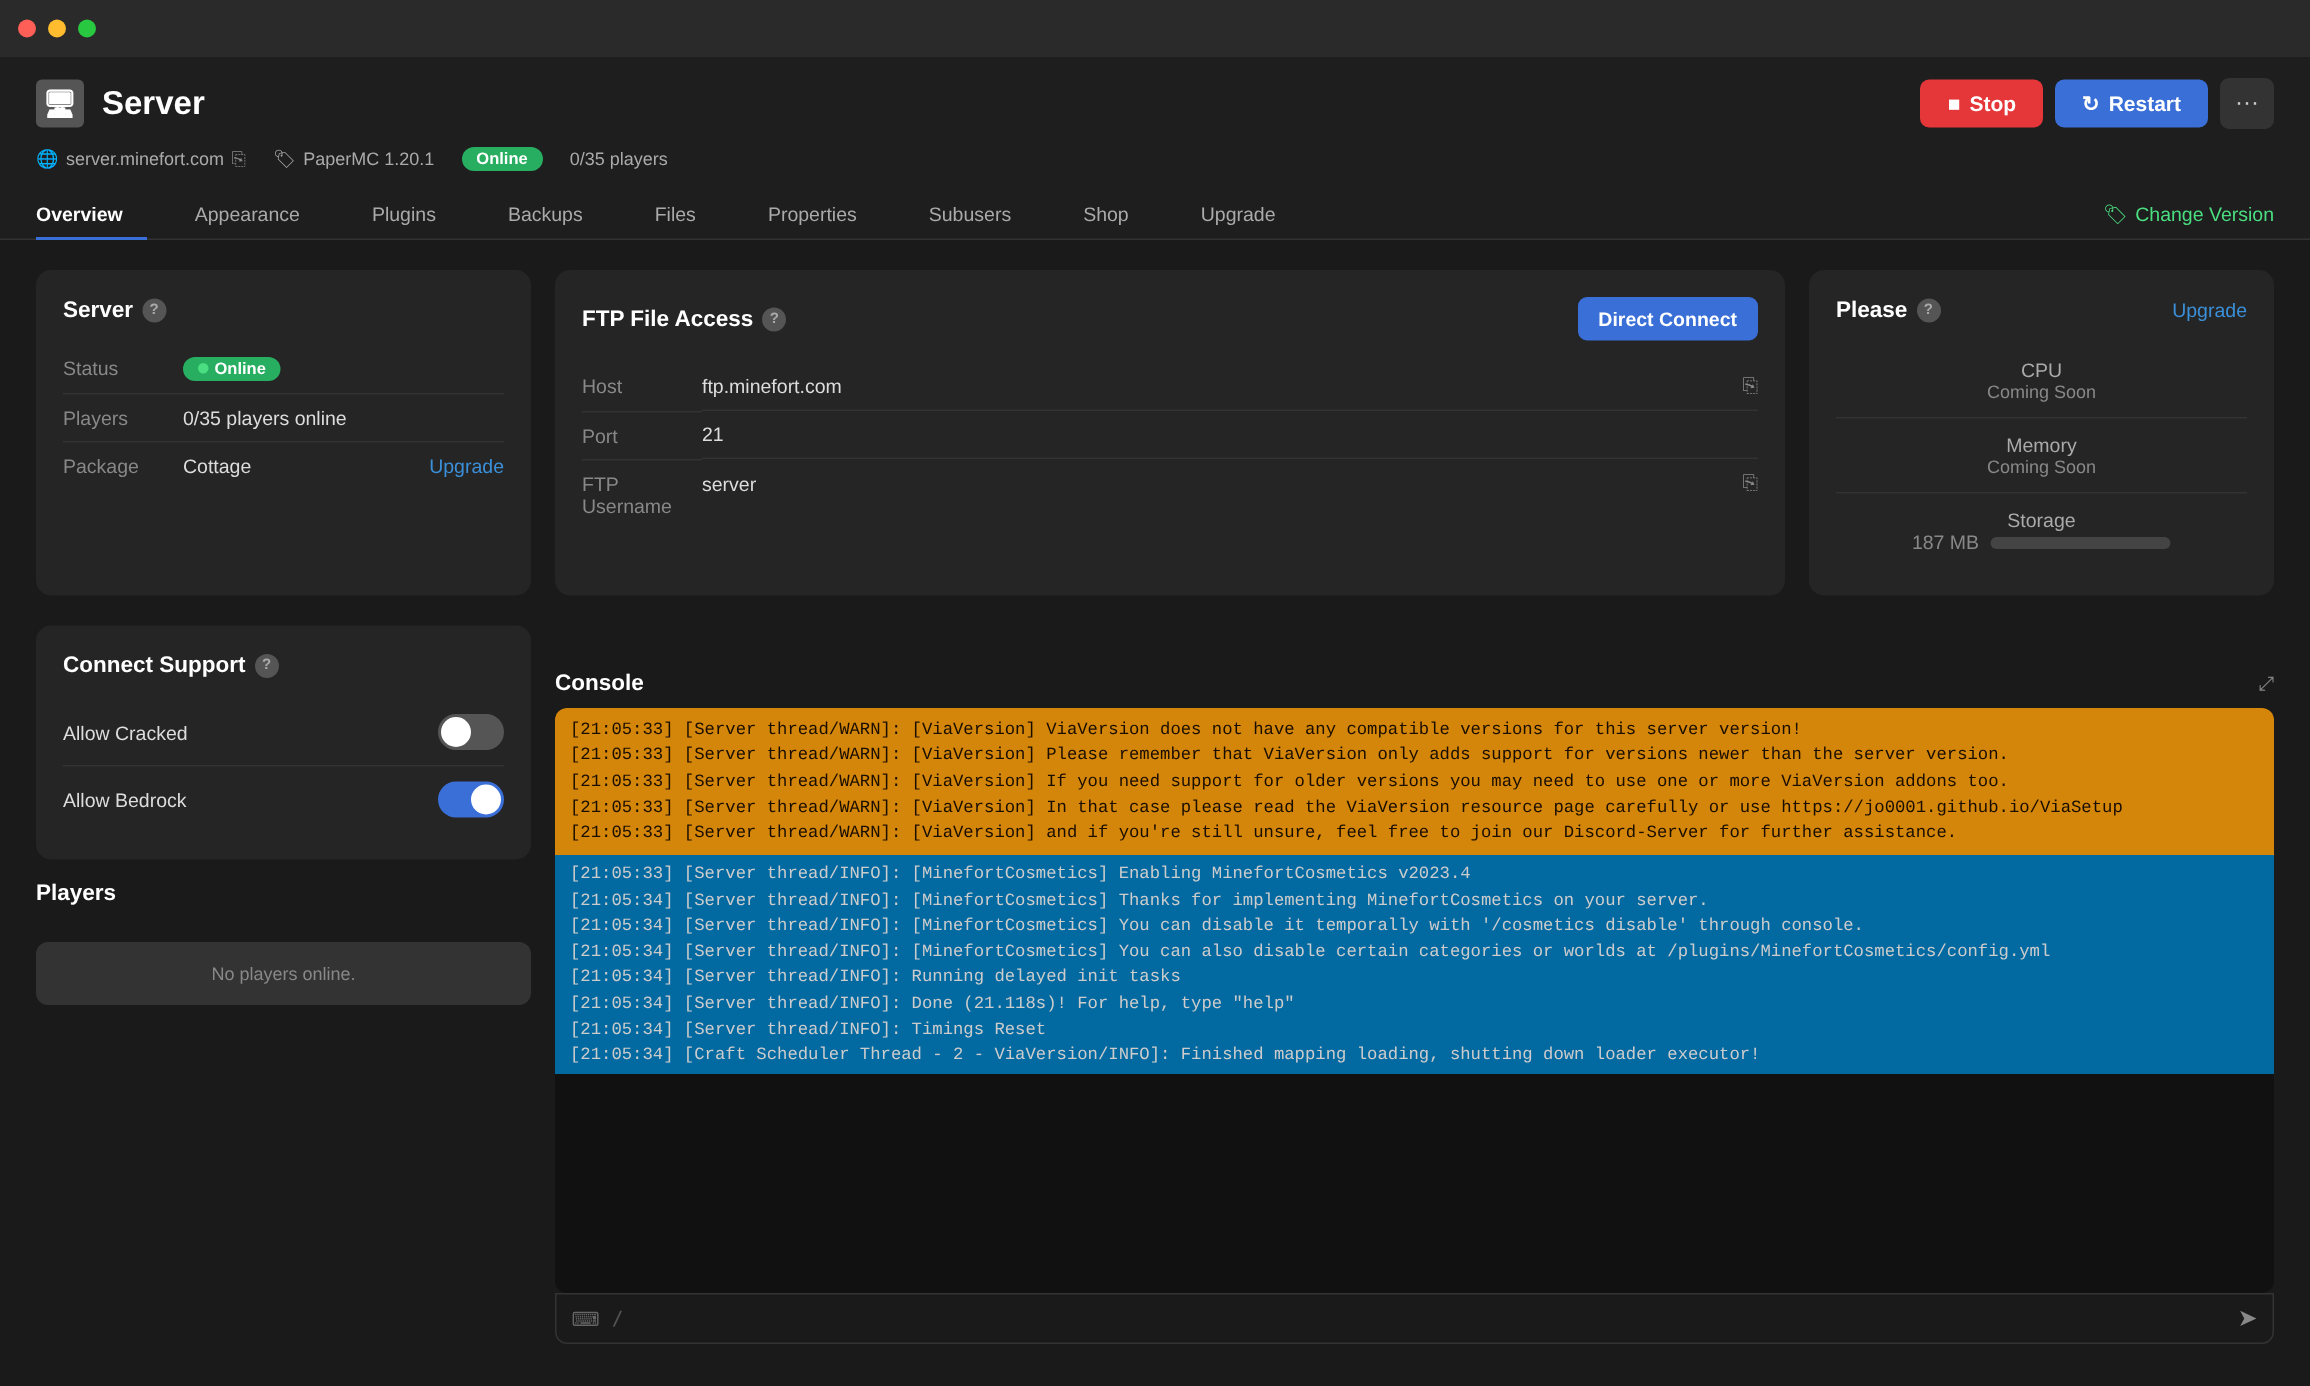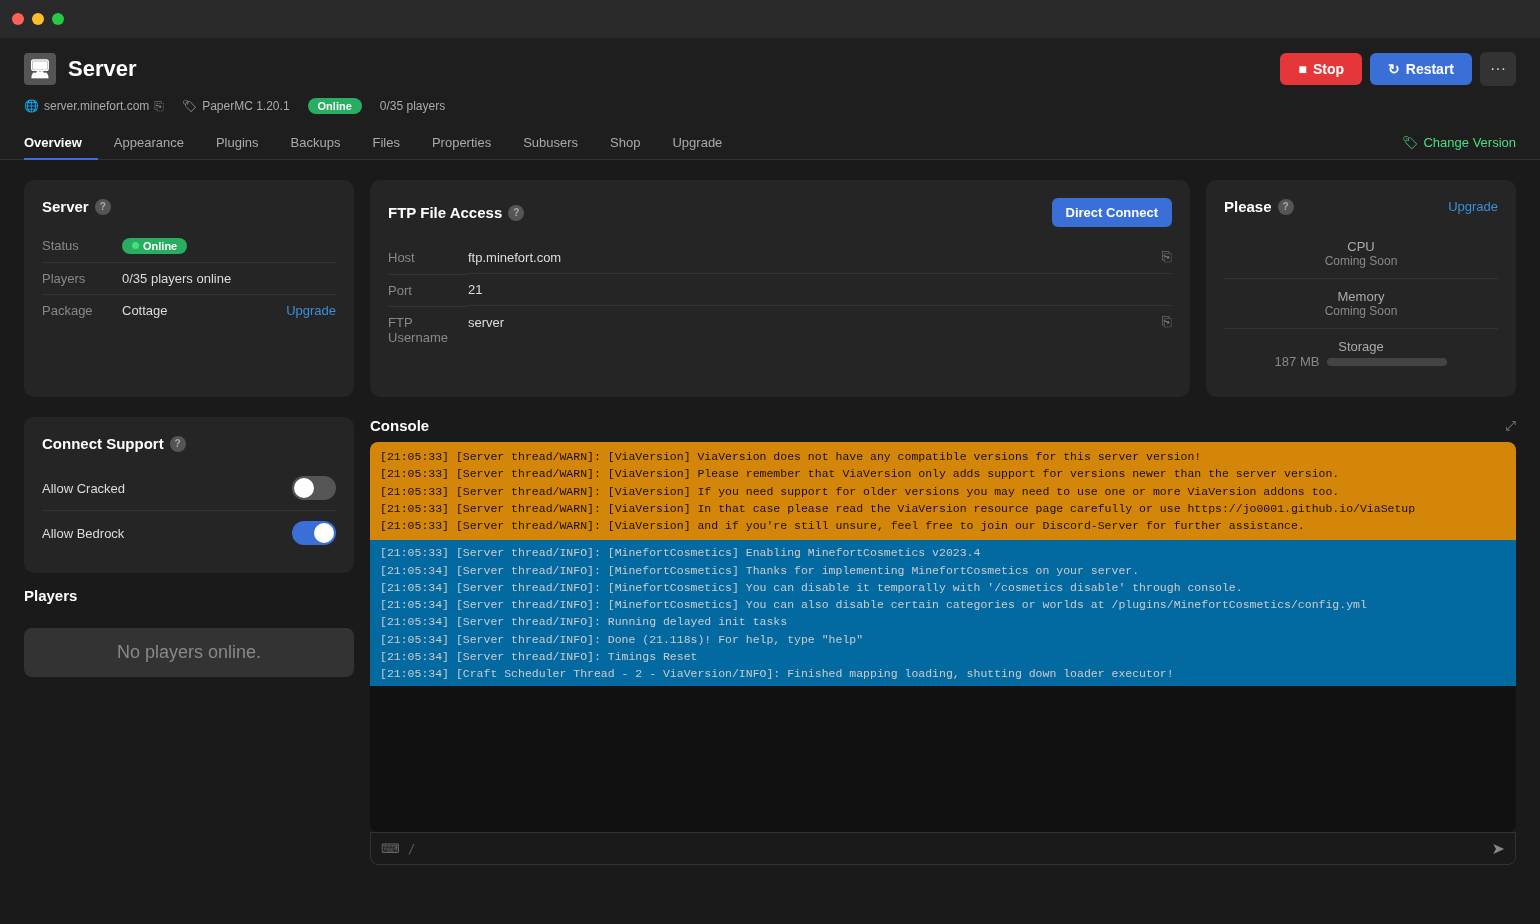--- a/index.html
+++ b/index.html
@@ -102,21 +102,21 @@
       border-radius: 12px;
       padding: 2px 10px;
       font-size: 11px;
       font-weight: 600;
     }
 
     
     .nav-tabs {
       display: flex;
       align-items: center;
-      gap: 0;
+      gap: 16px;
       justify-content: center;
     }
     .nav-tab {
       padding: 8px 16px;
       cursor: pointer;
       color: #aaa;
       font-size: 13px;
       border-bottom: 2px solid transparent;
       position: relative;
       top: 1px;
@@ -276,25 +276,26 @@
       transition: left 0.2s;
     }
     .toggle.off .toggle-knob { left: 2px; }
     .toggle.on .toggle-knob { left: 22px; }
     .no-players {
       background: #333;
       border-radius: 8px;
       padding: 14px;
       color: #888;
       text-align: center;
-      font-size: 18px;
+      font-size: 12px;
     }
     .console-header {
       display: flex; align-items: flex-end; justify-content: space-between;
       margin-bottom: 8px;
+      margin-top: 30px;
     }
     .console-title {
       font-size: 15px; font-weight: 700; color: #fff;
     }
     .console-expand { color: #888; cursor: pointer; }
     .console-body {
       background: #111;
       border-radius: 8px;
       height: 390px;
       overflow-y: auto;

